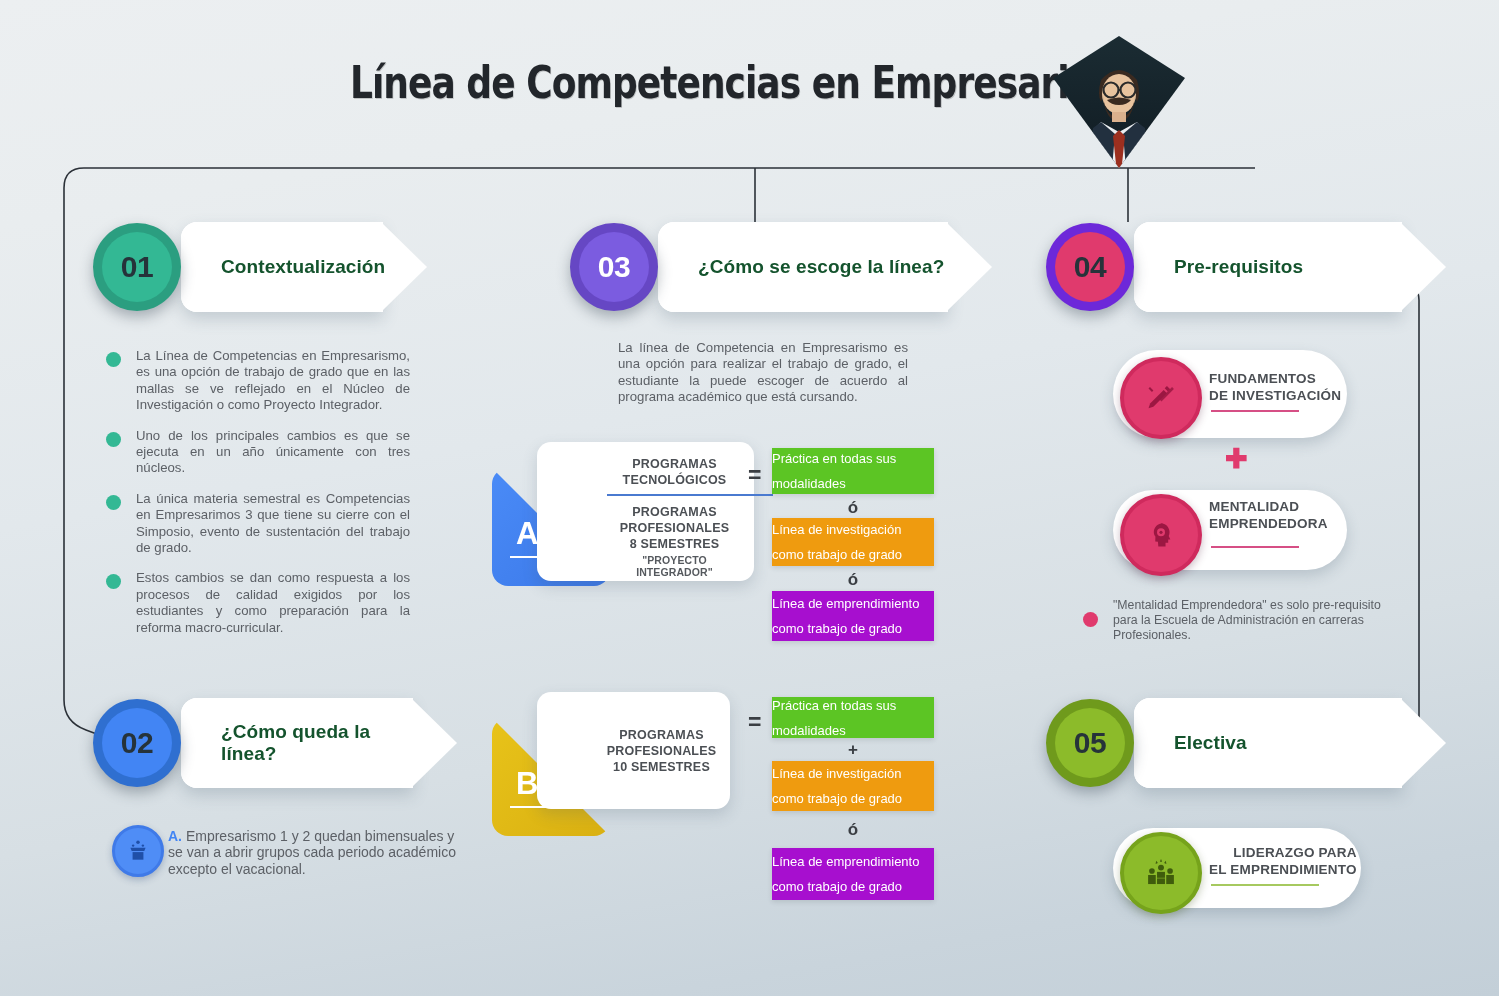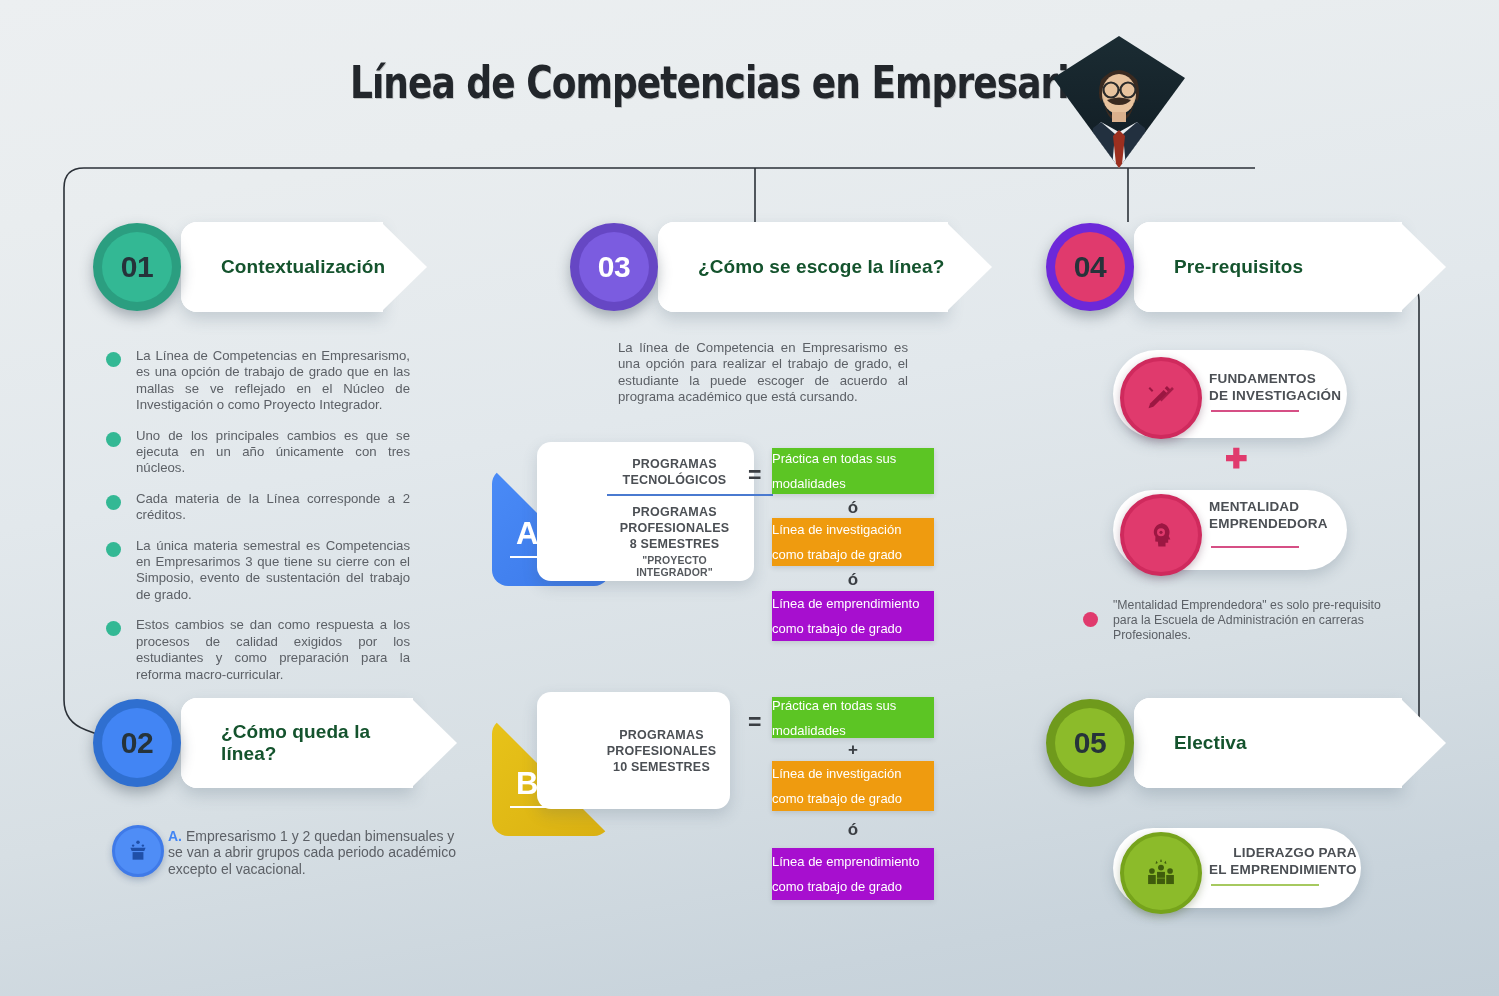--- a/index.html
+++ b/index.html
@@ -205,24 +205,20 @@
   </div>
 
   <div class="bullets" style="left:100px;top:348px;width:310px;">
     <div class="bullet">
       <span class="dot" style="background:#33b894;"></span>
       <div class="btxt">La Línea de Competencias en Empresarismo, es una opción de trabajo de grado que en las mallas se ve reflejado en el Núcleo de Investigación o como Proyecto Integrador.</div>
     </div>
     <div class="bullet">
       <span class="dot" style="background:#33b894;"></span>
       <div class="btxt">Uno de los principales cambios es que se ejecuta en un año únicamente con tres núcleos.</div>
-    </div>
-    <div class="bullet">
-      <span class="dot" style="background:#33b894;"></span>
-      <div class="btxt">Cada materia de la Línea corresponde a 2 créditos.</div>
     </div>
     <div class="bullet">
       <span class="dot" style="background:#33b894;"></span>
       <div class="btxt">La única materia semestral es Competencias en Empresarimos 3 que tiene su cierre con el Simposio, evento de sustentación del trabajo de grado.</div>
     </div>
     <div class="bullet">
       <span class="dot" style="background:#33b894;"></span>
       <div class="btxt">Estos cambios se dan como respuesta a los procesos de calidad exigidos por los estudiantes y como preparación para la reforma macro-curricular.</div>
     </div>
   </div>

